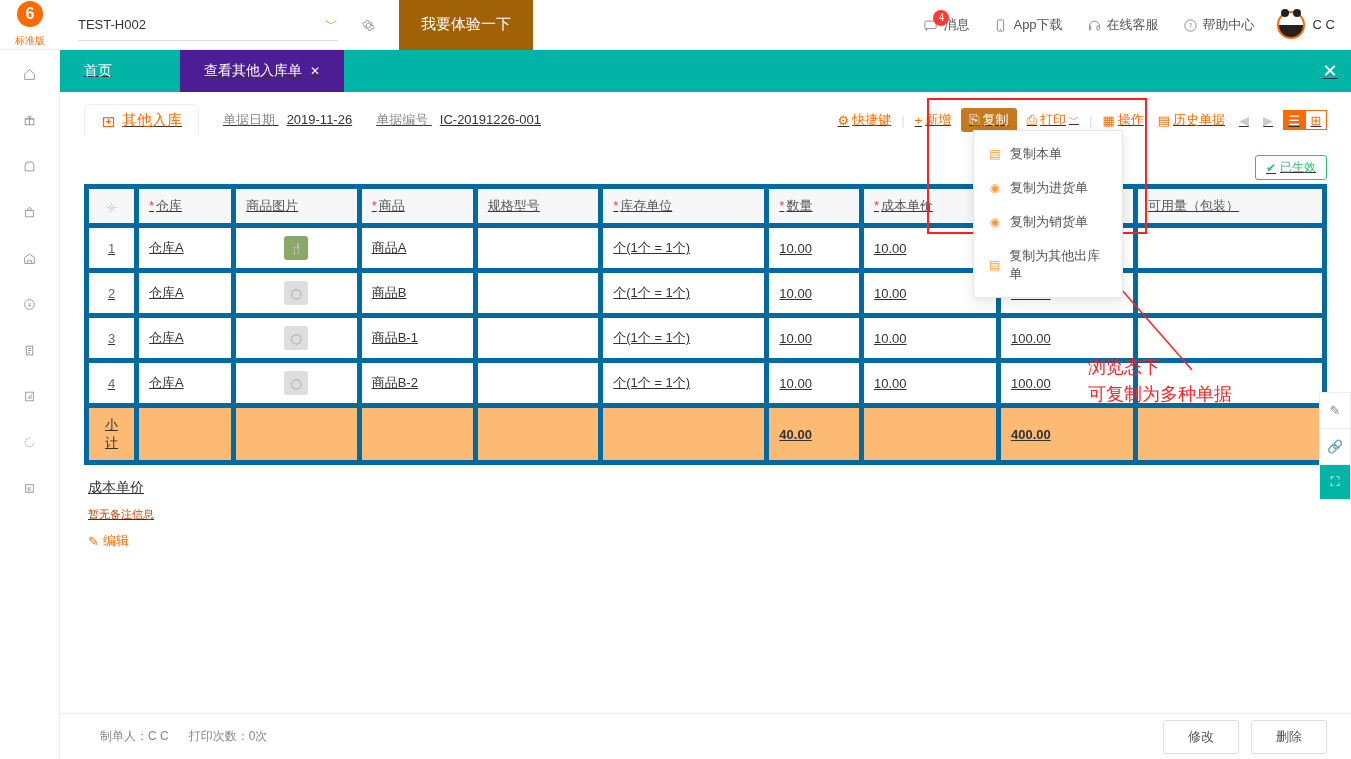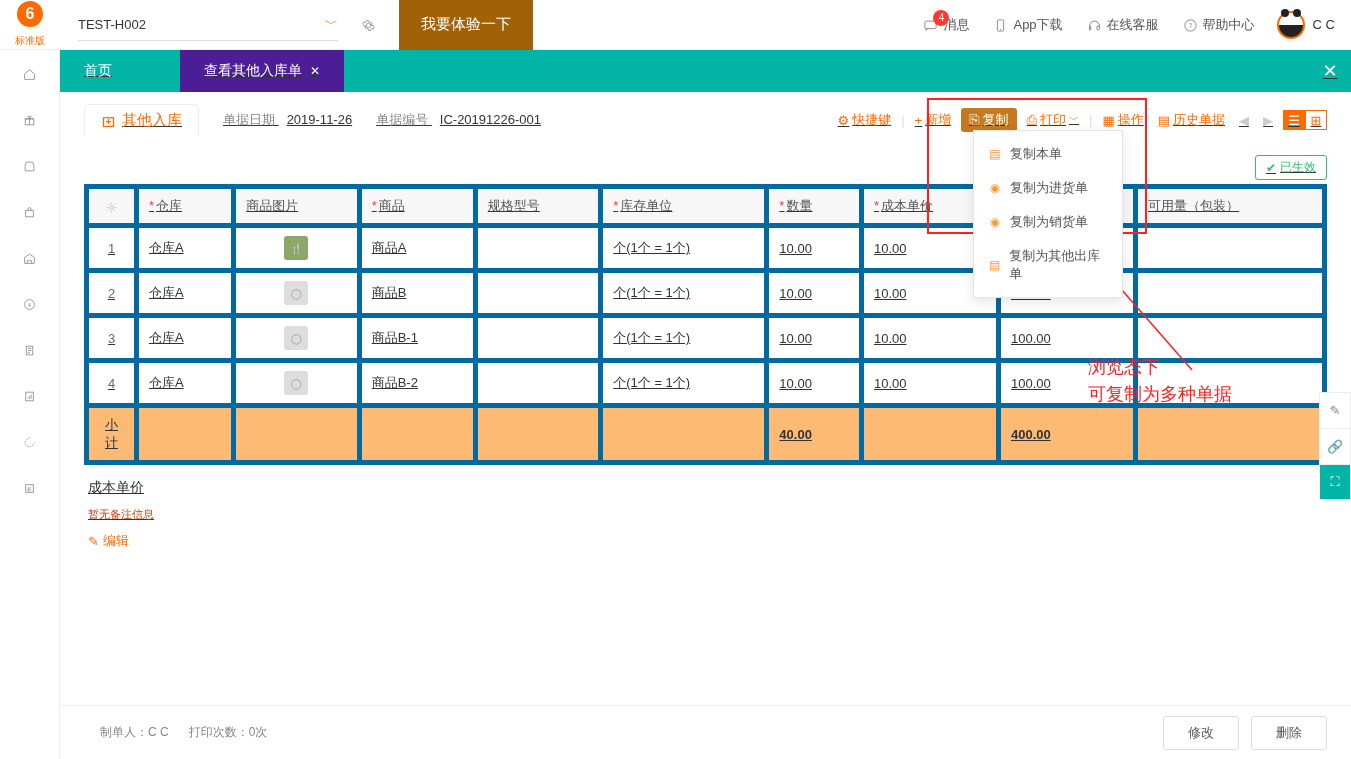--- a/index.html
+++ b/index.html
@@ -79,21 +79,21 @@
 .pi-g { background: #8ca868; }
 .pi-gr { background: #ddd; color: #999; }
 tr.subtotal td { background: #fdba74; font-weight: bold; color: #333; }
 tr.subtotal td.lbl-c { font-weight: normal; text-align: center; }
 
 .remark-sec { padding: 14px 28px; }
 .remark-title { color: #333; margin-bottom: 10px; font-size: 14px; }
 .remark-empty { color: #c2410c; font-size: 11px; margin-bottom: 10px; }
 .edit-link { color: #ff6a00; font-size: 13px; cursor: pointer; display: inline-flex; align-items: center; gap: 4px; }
 
-.footer { position: absolute; bottom: 0; left: 0; right: 0; height: 54px; background: #fff; border-top: 1px solid #eee; display: flex; align-items: center; padding: 0 24px 0 40px; }
+.footer { position: absolute; bottom: 0; left: 0; right: 0; height: 46px; background: #fff; border-top: 1px solid #eee; display: flex; align-items: center; padding: 0 24px 0 40px; }
 .foot-info { color: #888; font-size: 12px; display: flex; gap: 20px; }
 .foot-btns { margin-left: auto; display: flex; gap: 12px; }
 .foot-btn { border: 1px solid #ddd; background: #fff; padding: 7px 24px; border-radius: 3px; cursor: pointer; font-size: 13px; color: #555; }
 
 .right-rail { position: absolute; right: 0; top: 300px; display: flex; flex-direction: column; }
 .rr-btn { width: 32px; height: 36px; border: 1px solid #eee; background: #fff; display: flex; align-items: center; justify-content: center; color: #888; border-bottom: none; }
 .rr-btn:last-child { border-bottom: 1px solid #eee; }
 .rr-btn.active { background: #00b5a5; color: #fff; }
 
 

